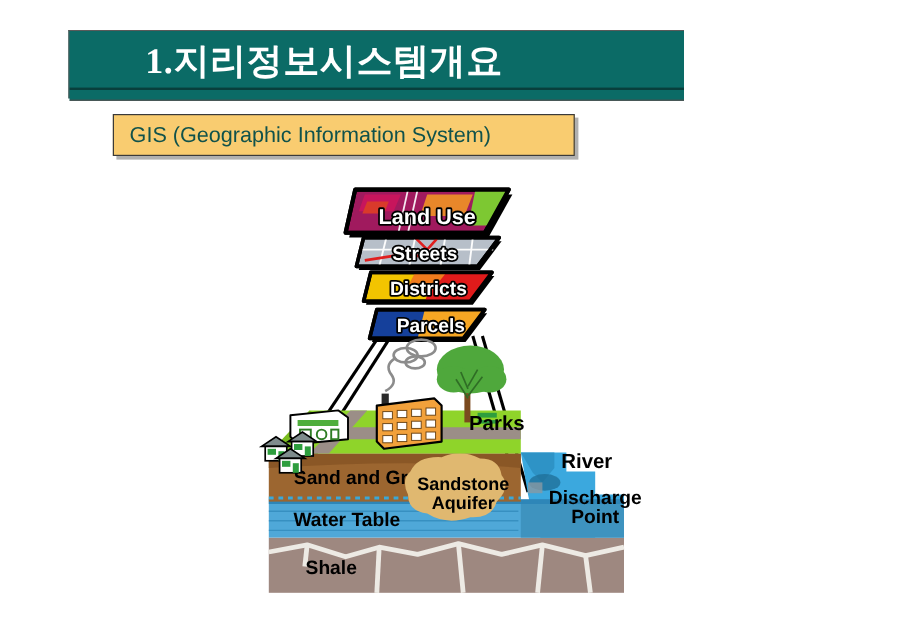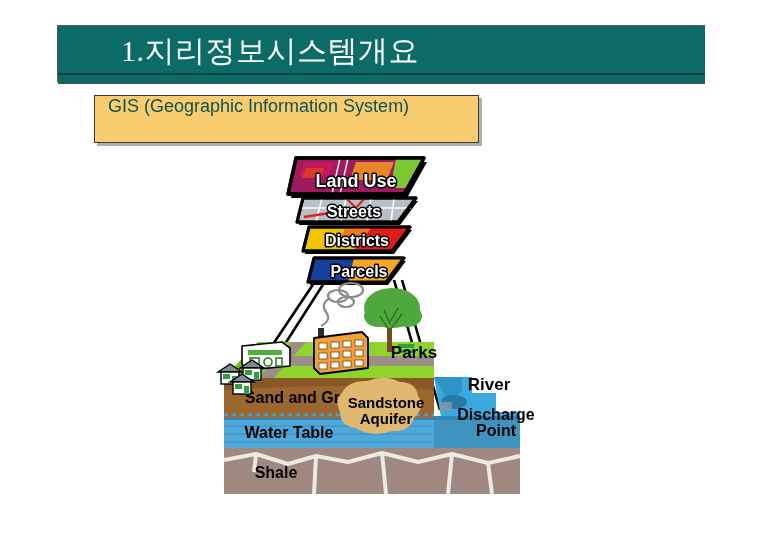--- a/index.html
+++ b/index.html
@@ -13,26 +13,27 @@
     position: relative;
     overflow: hidden;
     font-family: "Liberation Sans", sans-serif;
   }
 
   
   #title-banner {
     position: absolute;
     left: 57px;
     top: 25px;
-    width: 648px;
+    width: 513px;
     height: 57px;
     background: #0b6b66;
     box-sizing: border-box;
     border-top: 1px solid #5a5a5a;
     border-left: 1px solid #5a5a5a;
+    font-weight: bold;
   }
   #title-banner .banner-main {
     position: absolute;
     left: 0; top: 0; right: 0;
     height: 47px;
     background: #0b6b66;
     display: flex;
     align-items: center;
   }
   #title-banner .banner-rule {
@@ -60,27 +61,27 @@
     letter-spacing: 0.5px;
     white-space: nowrap;
   }
 
   
   #subtitle-box {
     position: absolute;
     left: 94px;
     top: 95px;
     width: 385px;
-    height: 48px;
+    height: 35px;
     background: #F9CC70;
     border: 1px solid #3a3a3a;
     box-shadow: 3px 3px 0 rgba(80,80,80,0.45);
     box-sizing: border-box;
     display: flex;
-    align-items: flex-start;
+    align-items: center;
   }
   #subtitle-text {
     color: #10524b;
     font-size: 18px;
     padding-left: 13px;
     white-space: nowrap;
   }
 
   
   #gis-diagram {

